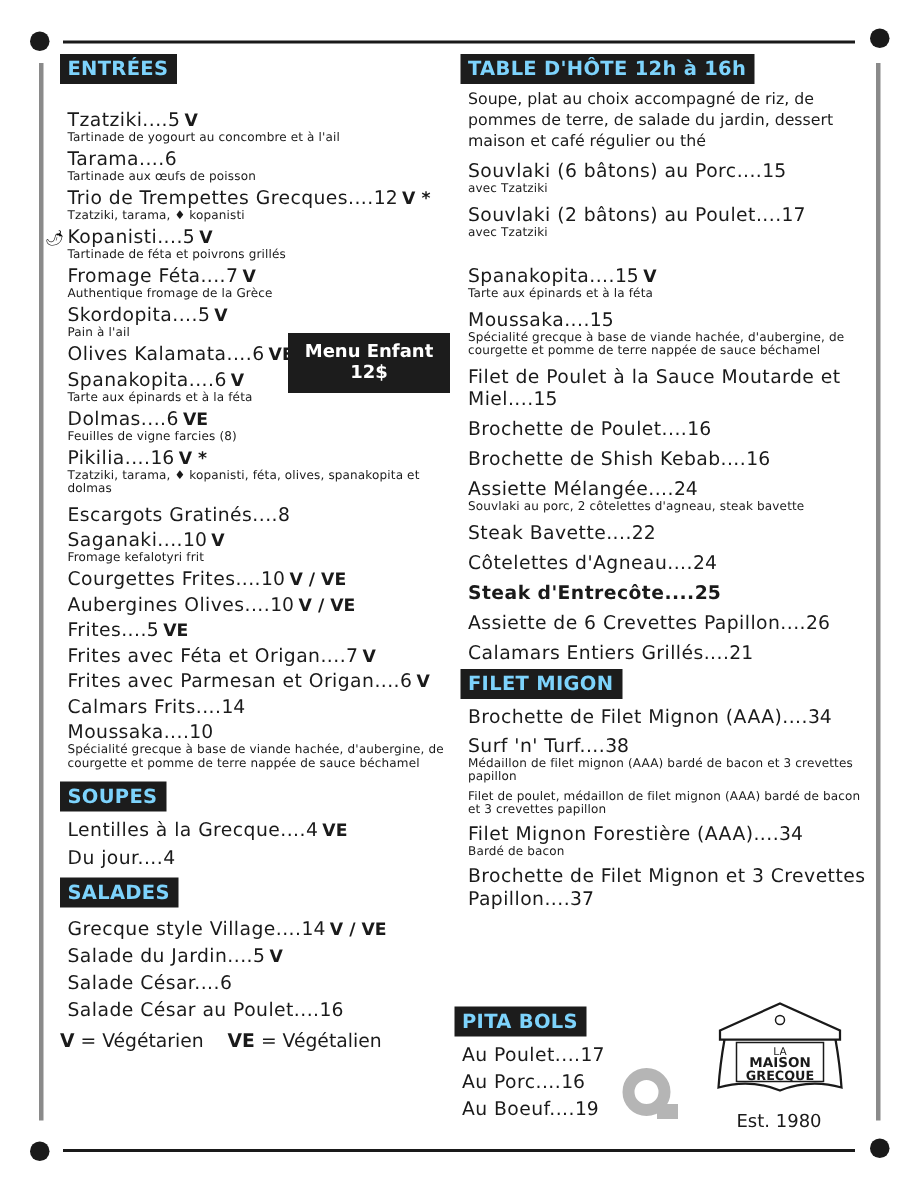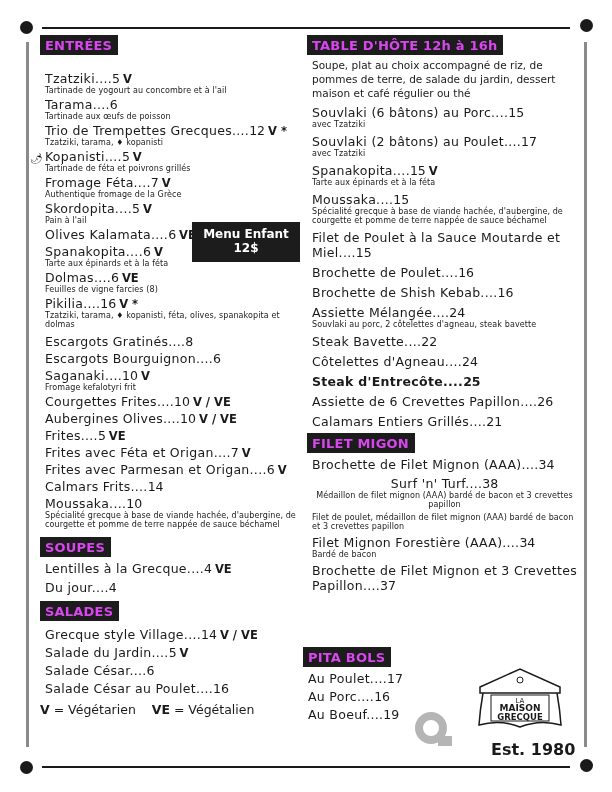--- a/index.html
+++ b/index.html
@@ -2,35 +2,35 @@
 <html><head>
 <meta charset="utf-8">
 <style>
   html, body { margin:0; padding:0; background:#fff; }
   body { width:612px; height:792px; position:relative; overflow:hidden;
          font-family:"DejaVu Sans", sans-serif; color:#1a1a1a; }
   .dot { position:absolute; width:13px; height:13px; border-radius:50%; background:#1a1a1a; }
   .hline { position:absolute; height:1.5px; background:#1a1a1a; }
   .vline { position:absolute; width:3px; background:#8a8a8a; }
   .col { position:absolute; }
-  .hdr { display:inline-block; background:#1c1c1c; color:#d946ef; font-weight:bold;
+  .hdr { display:inline-block; background:#1c1c1c; color:#7dd3fc; font-weight:bold;
          font-size:13px; padding:3px 6px 2px 5px; letter-spacing:0.2px; line-height:15px; }
   .item { margin-top:3px; line-height:14px; }
   .nm { font-size:12.5px; letter-spacing:0.3px; }
   .pr { font-size:12.5px; }
   .tag { font-size:11.5px; font-weight:bold; margin-left:3px; }
   .desc { font-size:8px; line-height:9px; letter-spacing:0.1px; }
   .kids { position:absolute; left:192px; top:222px; width:108px; height:40px; background:#1c1c1c;
           color:#fff; text-align:center; font-weight:bold; font-size:12px; line-height:14px; padding-top:5px; box-sizing:border-box; }
   .pepper { position:absolute; left:-15px; top:3px; font-size:10px; }
   .legend { font-size:12.5px; margin-top:6px; }
   .legend b { font-weight:bold; }
   .intro { font-size:10.5px; line-height:14px; margin-top:3px; }
   .logo { position:absolute; left:475px; top:665px; width:90px; height:70px; }
-  .est { position:absolute; left:491px; top:740px; font-size:16px; font-weight:bold; }
+  .est { position:absolute; left:491px; top:740px; font-size:12px; font-weight:normal; }
   .aq { position:absolute; left:415px; top:712px; width:32px; height:32px; border-radius:50%;
         border:8px solid #b5b5b5; box-sizing:border-box; }
   .aq-tail { position:absolute; left:438px; top:736px; width:14px; height:10px; background:#b5b5b5; }
 </style>
 </head>
 <body>
 
 <div class="dot" style="left:20px;top:21px;"></div>
 <div class="dot" style="left:580px;top:19px;"></div>
 <div class="dot" style="left:20px;top:761px;"></div>
@@ -81,23 +81,20 @@
         <div class="desc">Feuilles de vigne farcies (8)</div>
       </div>
       <div class="item" style="position: relative; margin-top: 2px;">
         <div><span class="nm">Pikilia....</span><span class="pr">16</span><span class="tag">V *</span></div>
         <div class="desc">Tzatziki, tarama, ♦ kopanisti, féta, olives, spanakopita et dolmas</div>
       </div>
       <div class="item" style="position: relative; margin-top: 5px;">
         <div><span class="nm">Escargots Gratinés....</span><span class="pr">8</span></div>
       </div>
       <div class="item" style="position: relative; margin-top: 2px;">
-        <div><span class="nm">Escargots Bourguignon....</span><span class="pr">6</span></div>
-      </div>
-      <div class="item" style="position: relative; margin-top: 2px;">
         <div><span class="nm">Saganaki....</span><span class="pr">10</span><span class="tag">V</span></div>
         <div class="desc">Fromage kefalotyri frit</div>
       </div>
       <div class="item" style="position: relative; margin-top: 2px;">
         <div><span class="nm">Courgettes Frites....</span><span class="pr">10</span><span class="tag">V / VE</span></div>
       </div>
       <div class="item" style="position: relative; margin-top: 2px;">
         <div><span class="nm">Aubergines Olives....</span><span class="pr">10</span><span class="tag">V / VE</span></div>
       </div>
       <div class="item" style="position: relative; margin-top: 2px;">
@@ -163,21 +160,21 @@
   <div class="intro" style="margin-left:5px;">Soupe, plat au choix accompagné de riz, de pommes de terre, de salade du jardin, dessert maison et café régulier ou thé</div>
   <div id="hote-list" style="margin-left:5px;">
       <div class="item" style="position: relative; margin-top: 5px;">
         <div><span class="nm">Souvlaki (6 bâtons) au Porc....</span><span class="pr">15</span></div>
         <div class="desc">avec Tzatziki</div>
       </div>
       <div class="item" style="position: relative; margin-top: 5px;">
         <div><span class="nm">Souvlaki (2 bâtons) au Poulet....</span><span class="pr">17</span></div>
         <div class="desc">avec Tzatziki</div>
       </div>
-      <div class="item" style="position: relative; margin-top: 5px;">
+      <div class="item" style="position: relative; margin-top: 17px;">
         <div><span class="nm">Spanakopita....</span><span class="pr">15</span><span class="tag">V</span></div>
         <div class="desc">Tarte aux épinards et à la féta</div>
       </div>
       <div class="item" style="position: relative; margin-top: 5px;">
         <div><span class="nm">Moussaka....</span><span class="pr">15</span></div>
         <div class="desc">Spécialité grecque à base de viande hachée, d'aubergine, de courgette et pomme de terre nappée de sauce béchamel</div>
       </div>
       <div class="item" style="position: relative; margin-top: 5px;">
         <div><span class="nm">Filet de Poulet à la Sauce Moutarde et Miel....</span><span class="pr">15</span></div>
       </div>
@@ -206,38 +203,38 @@
       <div class="item" style="position: relative; margin-top: 5px;">
         <div><span class="nm">Calamars Entiers Grillés....</span><span class="pr">21</span></div>
       </div>
     </div>
 
   <div class="hdr" style="margin-top:4px;">FILET MIGON</div>
   <div id="fm-list" style="margin-left:5px;">
       <div class="item" style="position: relative; margin-top: 4px;">
         <div><span class="nm">Brochette de Filet Mignon (AAA)....</span><span class="pr">34</span></div>
       </div>
-      <div class="item" style="position: relative; margin-top: 4px; text-align: center;">
+      <div class="item" style="position: relative; margin-top: 4px;">
         <div><span class="nm">Surf 'n' Turf....</span><span class="pr">38</span></div>
         <div class="desc">Médaillon de filet mignon (AAA) bardé de bacon et 3 crevettes papillon</div>
       </div>
       <div class="item" style="position: relative; margin-top: 4px;">
         <div class="desc">Filet de poulet, médaillon de filet mignon (AAA) bardé de bacon et 3 crevettes papillon</div>
       </div>
       <div class="item" style="position: relative; margin-top: 4px;">
         <div><span class="nm">Filet Mignon Forestière (AAA)....</span><span class="pr">34</span></div>
         <div class="desc">Bardé de bacon</div>
       </div>
       <div class="item" style="position: relative; margin-top: 4px;">
         <div><span class="nm">Brochette de Filet Mignon et 3 Crevettes Papillon....</span><span class="pr">37</span></div>
       </div>
     </div>
 </div>
 
-<div class="col" style="left:303px;top:647px;width:110px;">
+<div class="col" style="left:303px;top:670px;width:110px;">
   <div class="hdr">PITA BOLS</div>
   <div id="pita-list" style="margin-left:5px;margin-top:4px;">
       <div class="item" style="position: relative; margin-top: 3px;">
         <div><span class="nm">Au Poulet....</span><span class="pr">17</span></div>
       </div>
       <div class="item" style="position: relative; margin-top: 3px;">
         <div><span class="nm">Au Porc....</span><span class="pr">16</span></div>
       </div>
       <div class="item" style="position: relative; margin-top: 3px;">
         <div><span class="nm">Au Boeuf....</span><span class="pr">19</span></div>

